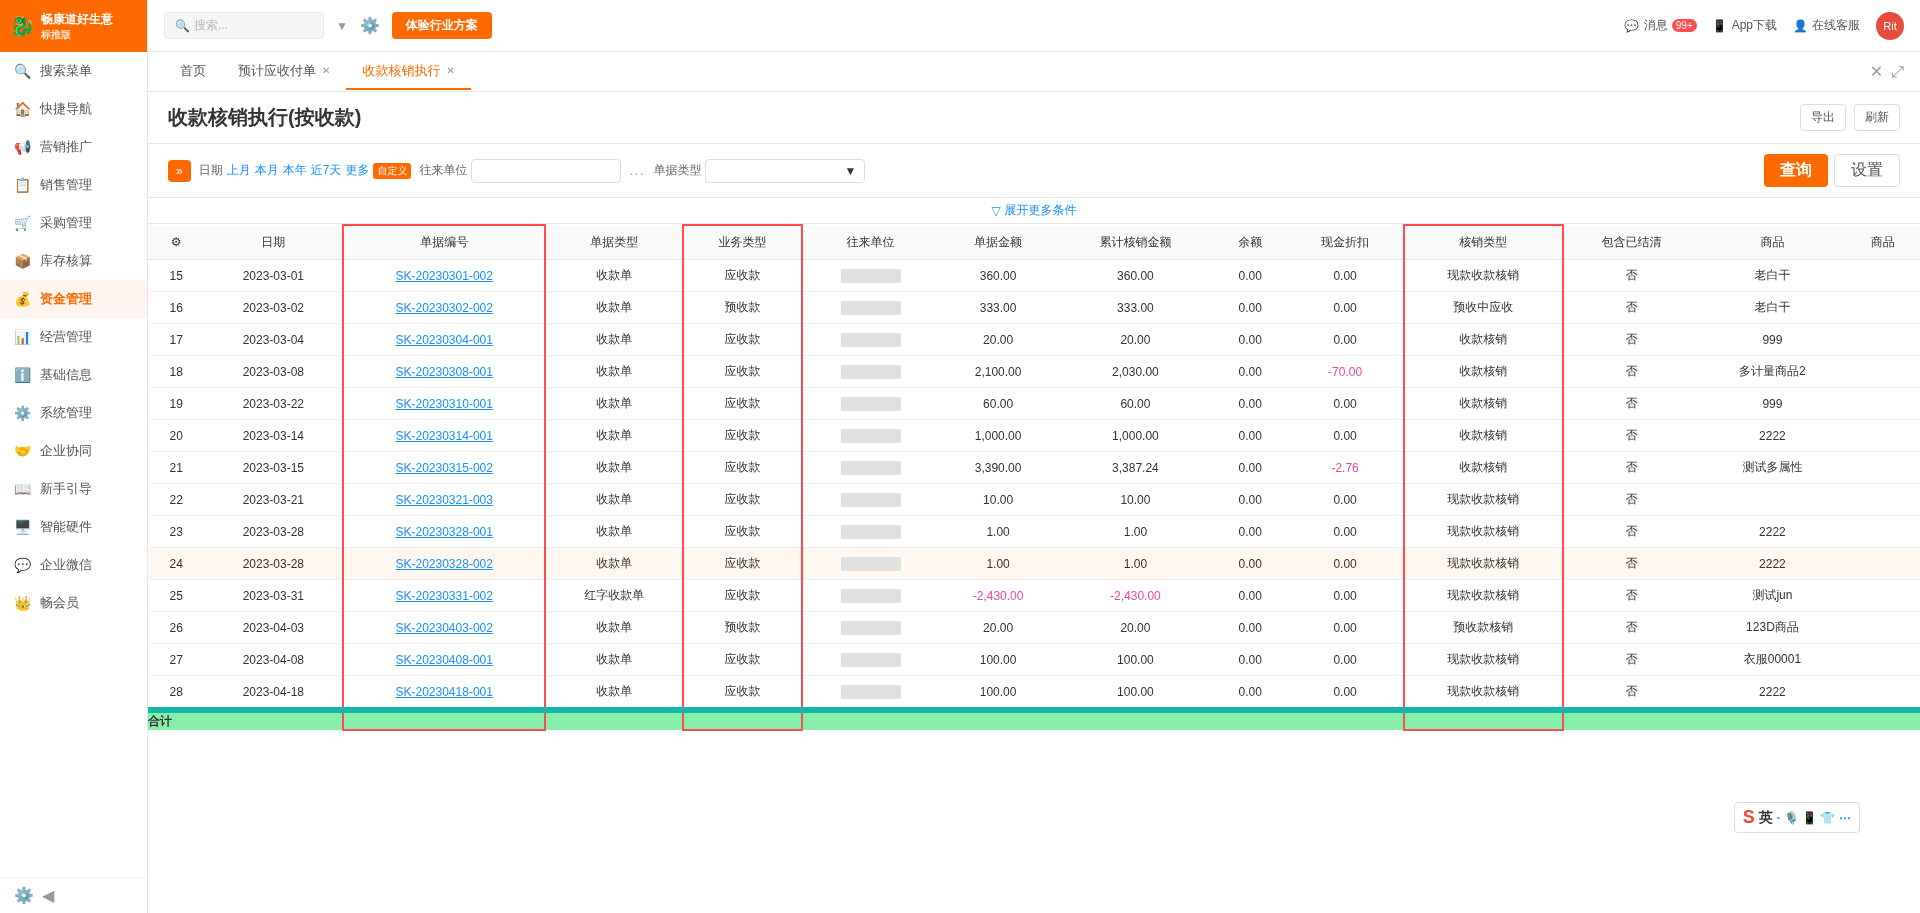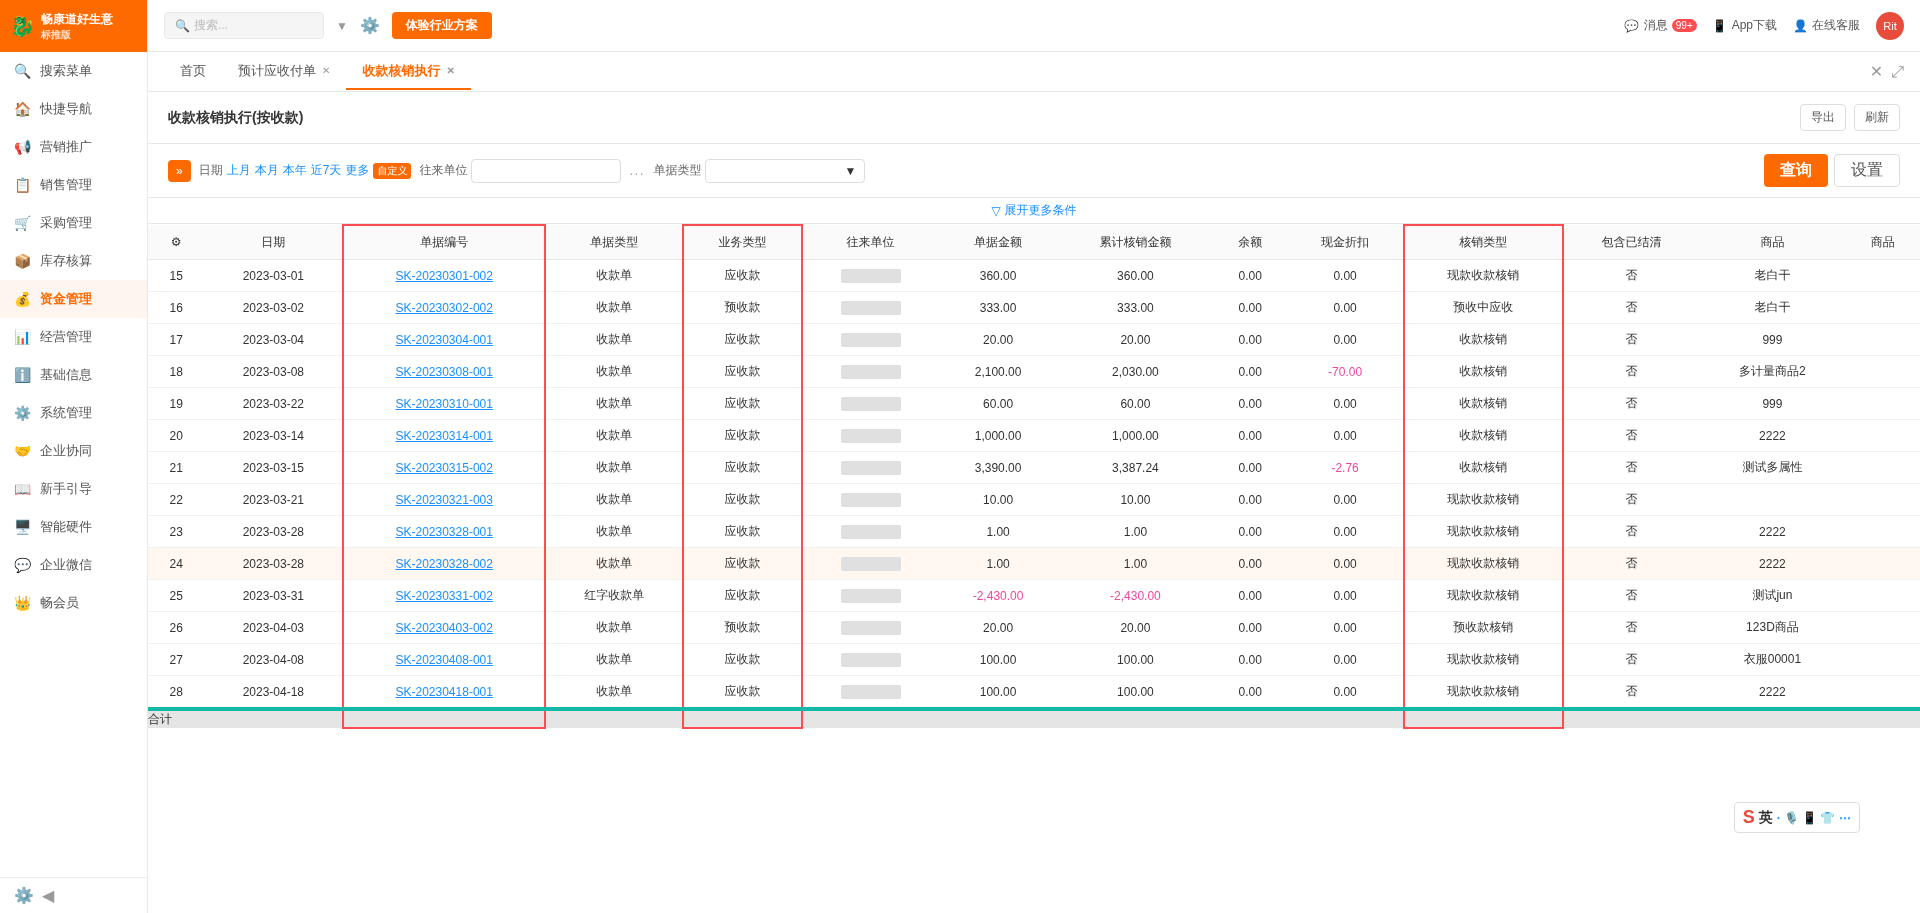--- a/index.html
+++ b/index.html
@@ -22,28 +22,28 @@
     .topbar-search { background: #f5f5f5; border: 1px solid #e8e8e8; border-radius: 4px; padding: 4px 10px; font-size: 12px; color: #999; width: 160px; display: flex; align-items: center; gap: 4px; }
     .topbar-gear { font-size: 16px; color: #666; cursor: pointer; }
     .topbar-btn { background: #ff6a00; color: #fff; border: none; border-radius: 4px; padding: 5px 14px; font-size: 12px; cursor: pointer; font-weight: bold; }
     .topbar-right { margin-left: auto; display: flex; align-items: center; gap: 16px; color: #555; font-size: 12px; }
     .topbar-right-item { display: flex; align-items: center; gap: 4px; cursor: pointer; }
     .badge { background: #ff4d4f; color: #fff; border-radius: 10px; font-size: 10px; padding: 1px 4px; }
 
     
     .tabs { height: 40px; background: #fff; border-bottom: 1px solid #e8e8e8; display: flex; align-items: center; padding: 0 16px; gap: 0; }
     .tab { padding: 8px 16px; font-size: 13px; color: #555; cursor: pointer; border-bottom: 2px solid transparent; display: flex; align-items: center; gap: 6px; }
-    .tab.active { color: #ff6a00; border-bottom: 2px solid #ff6a00; font-weight: bold; }
+    .tab.active { color: #ff6a00; border-bottom: 2px solid #ff6a00; font-weight: normal; }
     .tab .close { color: #999; font-size: 10px; cursor: pointer; }
     .tabs-controls { margin-left: auto; display: flex; align-items: center; gap: 8px; color: #999; font-size: 16px; }
 
     
     .content { flex: 1; overflow: hidden; display: flex; flex-direction: column; padding: 0; background: #f0f2f5; }
     .page-header { background: #fff; padding: 12px 20px; border-bottom: 1px solid #e8e8e8; display: flex; align-items: center; justify-content: space-between; }
-    .page-title { font-size: 14px; font-weight: bold; color: #333; }
+    .page-title { font-size: 20px; font-weight: bold; color: #333; }
     .page-actions { display: flex; gap: 8px; }
     .page-action-btn { display: flex; align-items: center; gap: 4px; padding: 4px 10px; border: 1px solid #ddd; border-radius: 4px; background: #fff; cursor: pointer; font-size: 12px; color: #555; }
 
     
     .filter-bar { background: #fff; padding: 10px 20px; border-bottom: 1px solid #e8e8e8; display: flex; flex-wrap: wrap; align-items: center; gap: 8px; }
     .filter-toggle { background: #ff6a00; color: #fff; border: none; border-radius: 4px; padding: 4px 8px; cursor: pointer; font-size: 12px; }
     .filter-group { display: flex; align-items: center; gap: 4px; }
     .filter-label { color: #666; font-size: 12px; white-space: nowrap; }
     .filter-link { color: #1890ff; font-size: 12px; cursor: pointer; }
     .filter-custom { background: #ff6a00; color: #fff; font-size: 10px; padding: 1px 4px; border-radius: 3px; cursor: pointer; }
@@ -58,21 +58,21 @@
 
     
     .table-container { flex: 1; overflow: auto; background: #fff; margin: 0; }
     table { width: 100%; border-collapse: collapse; font-size: 12px; }
     thead th { background: #fafafa; border-bottom: 1px solid #e8e8e8; padding: 8px 10px; text-align: center; color: #333; font-weight: normal; white-space: nowrap; position: sticky; top: 0; z-index: 1; }
     tbody td { border-bottom: 1px solid #f0f0f0; padding: 7px 10px; text-align: center; color: #333; white-space: nowrap; }
     tbody tr.highlighted { background: #fff7f0; }
     .link-text { color: #1890ff; cursor: pointer; text-decoration: underline; }
     .red-text { color: #ec4899; }
     .blurred { background: #e0e0e0; border-radius: 2px; color: transparent; display: inline-block; min-width: 60px; height: 14px; }
-    .footer-row td { background: #e5e5e5; font-weight: normal; border-top: 4px solid #14b8a6; }
+    .footer-row td { background: #86efac; font-weight: bold; border-top: 6px solid #14b8a6; }
 
     
     .watermark { position: fixed; bottom: 80px; right: 60px; z-index: 100; display: flex; flex-direction: column; align-items: center; gap: 4px; }
     .watermark-logo { background: #fff; border: 1px solid #ddd; border-radius: 4px; padding: 4px 8px; font-size: 14px; font-weight: bold; color: #e74c3c; display: flex; align-items: center; gap: 4px; }
     th.col-hl { border-left: 2px solid #ff4d4f; border-right: 2px solid #ff4d4f; }
     td.col-hl { border-left: 2px solid #ff4d4f; border-right: 2px solid #ff4d4f; }
     thead tr:first-child th.col-hl { border-top: 2px solid #ff4d4f; }
     tfoot tr td.col-hl { border-bottom: 2px solid #ff4d4f; }
 
     

